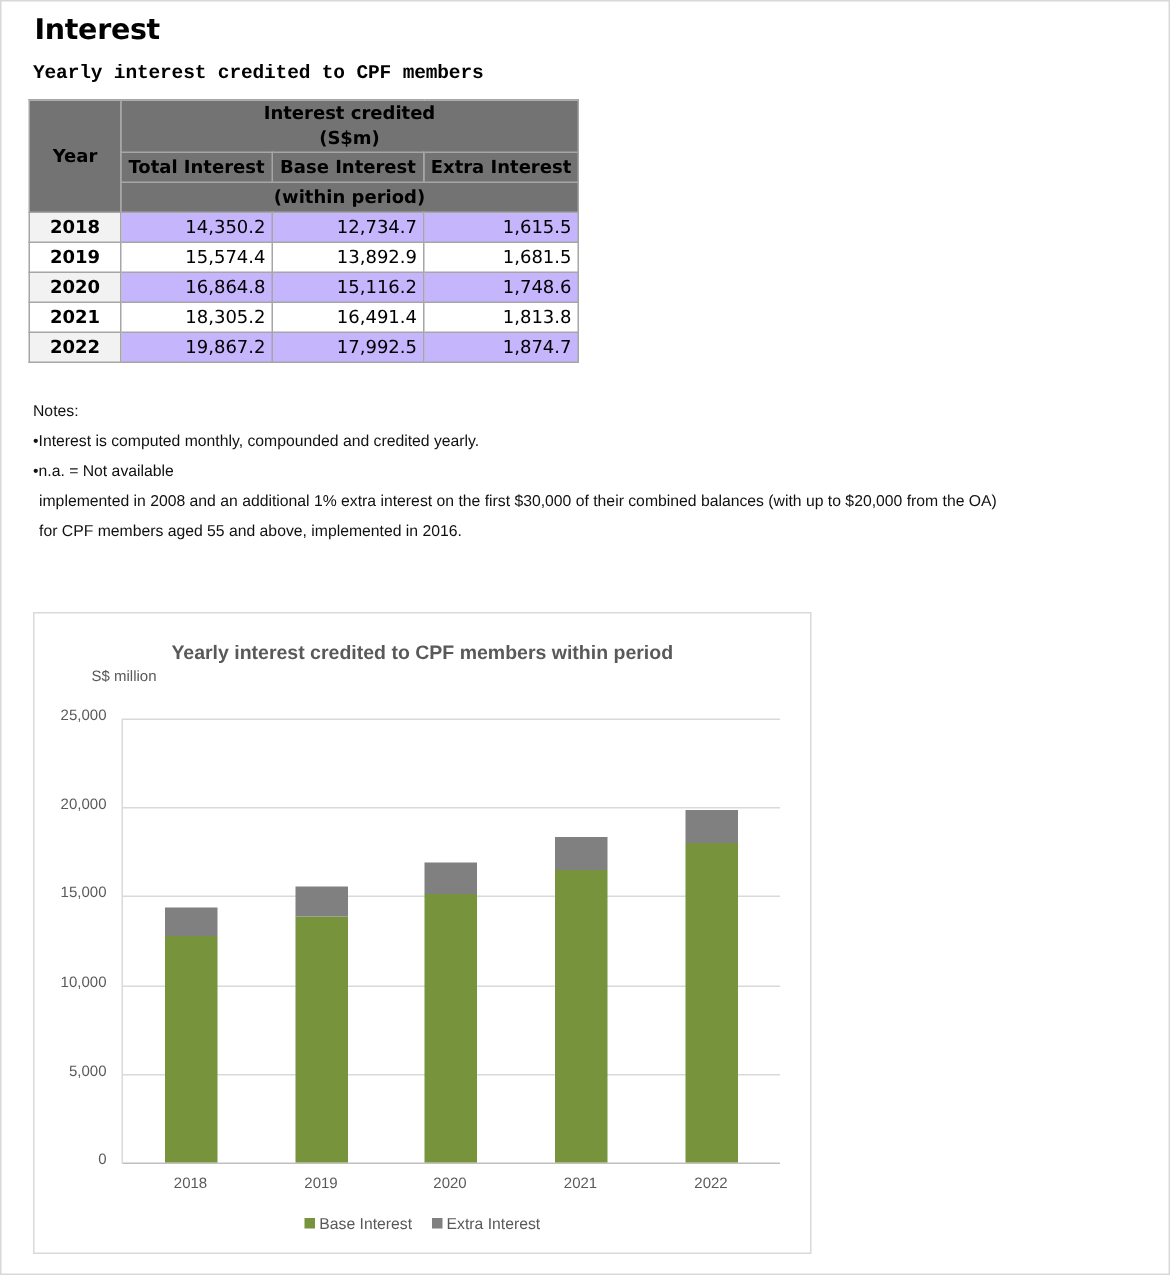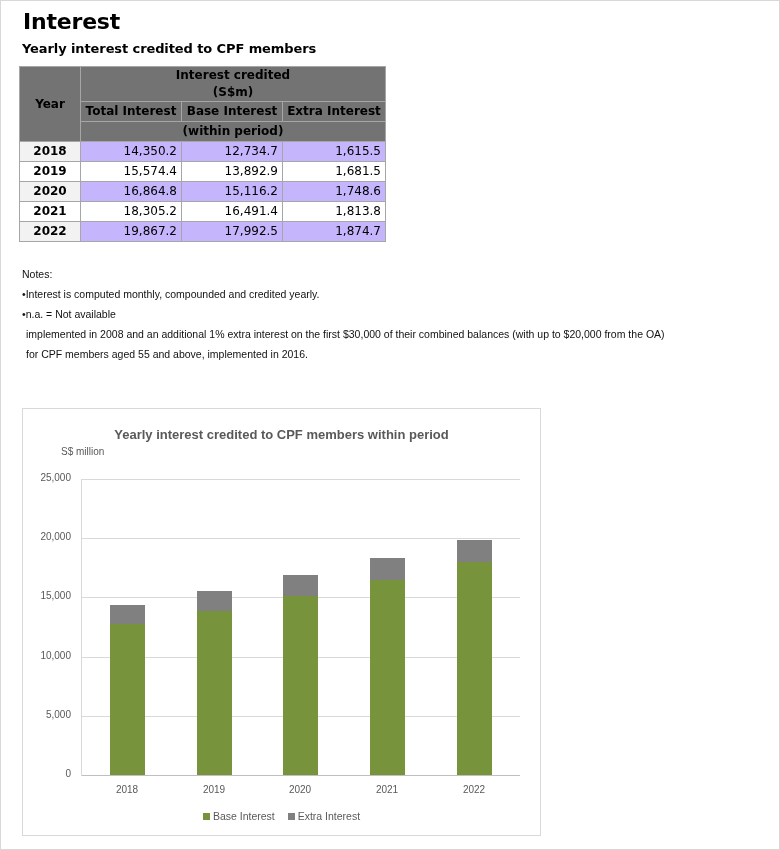--- a/index.html
+++ b/index.html
@@ -1,19 +1,19 @@
 <!DOCTYPE html>
 <html><head>
 <meta charset="utf-8">
 <style>
   html, body { margin:0; padding:0; background:#ffffff; }
   body { width:780px; height:850px; position:relative; overflow:hidden; font-family:"DejaVu Sans", "Liberation Sans", sans-serif; color:#000; }
   .frame { position:absolute; left:0; top:0; width:778px; height:848px; border:1px solid #d8d8d8; }
-  .h1 { position:absolute; left:23px; top:9px; font-size:22px; font-weight:bold; letter-spacing:-0.2px; }
-  .h2 { position:absolute; left:22px; top:41px; font-size:13px; font-weight:bold; letter-spacing:-0.1px; }
+  .h1 { position:absolute; left:23px; top:9px; font-size:19px; font-weight:bold; letter-spacing:-0.2px; }
+  .h2 { position:absolute; left:22px; top:41px; font-size:13px; font-weight:bold; letter-spacing:-0.1px;font-family:Liberation Mono, monospace; }
 
   table.data { position:absolute; left:19px; top:66px; border-collapse:collapse; font-size:12px; }
   table.data td { border:1px solid #a6a6a6; padding:0 4px; height:19px; line-height:19px; }
   table.data td.hdr { background:#737373; font-weight:bold; text-align:center; }
   table.data td.yr { font-weight:bold; text-align:center; background:#f2f2f2; width:52px; }
   table.data td.num { text-align:right; }
   table.data tr.odd td.num { background:#c4b5fd; }
   table.data tr.even td.num { background:#ffffff; }
   table.data tr.even td.yr { background:#ffffff; }
   .c1 { width:92px; } .c2 { width:92px; } .c3 { width:94px; }

